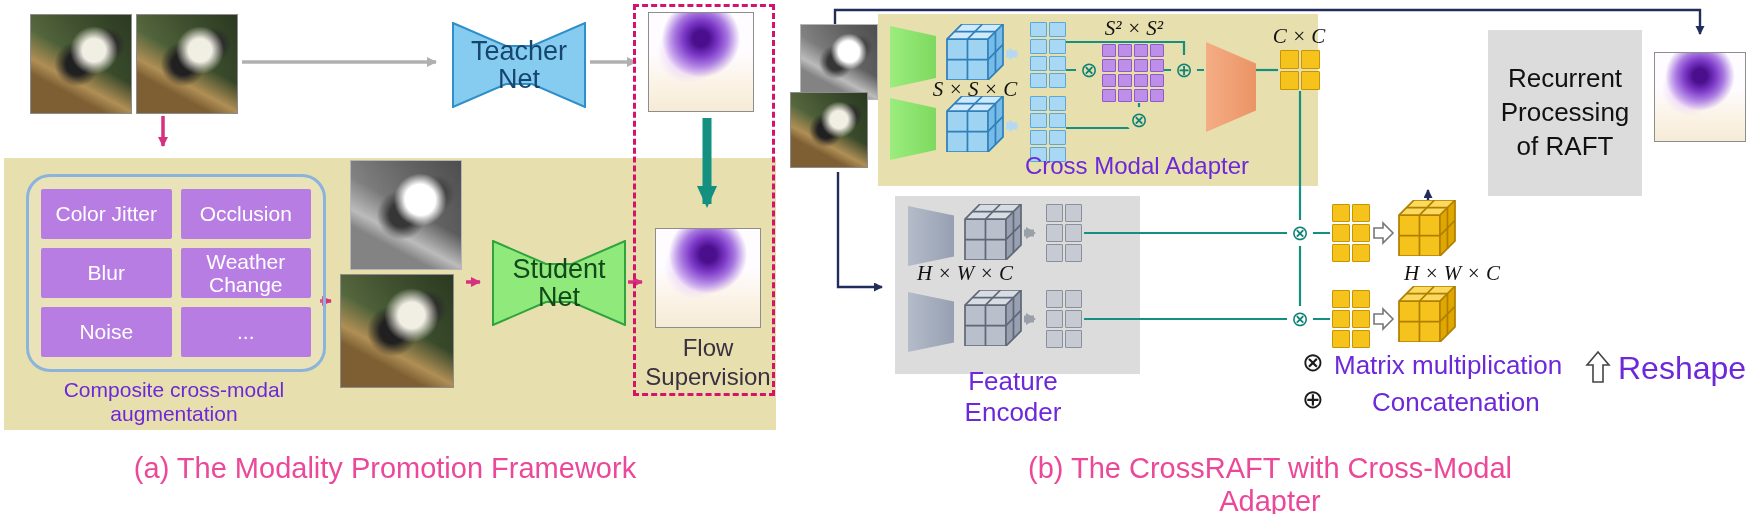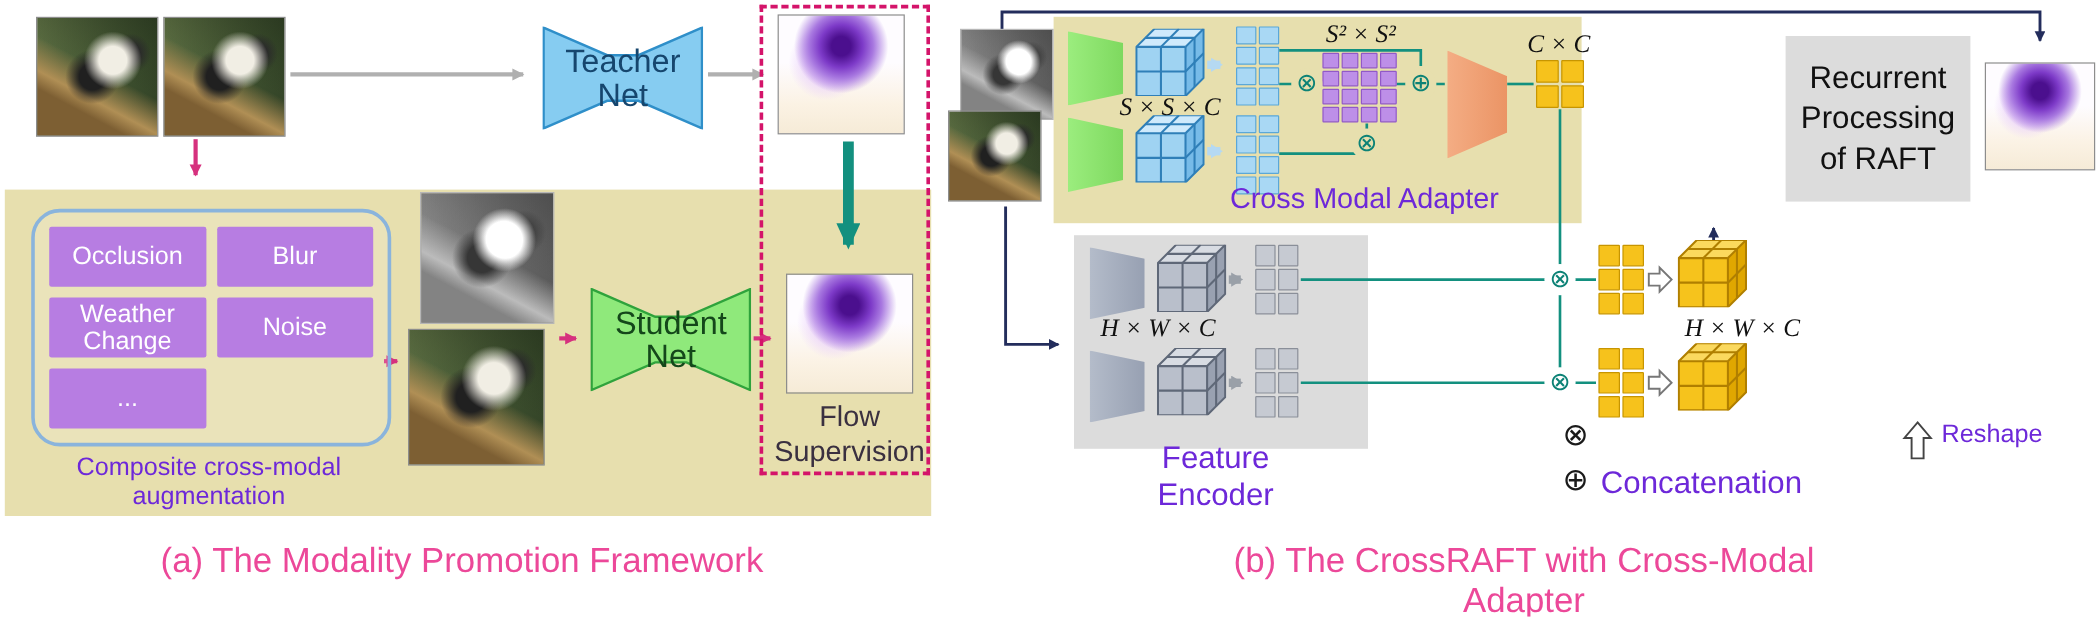--- a/index.html
+++ b/index.html
@@ -152,20 +152,21 @@
   <div class="bowtie" style="left:452px;top:22px;width:134px;height:86px;">
     <svg width="134" height="86" viewBox="0 0 134 86">
       <polygon points="1,1 54,24 80,24 133,1 133,85 80,62 54,62 1,85" fill="#86ccf1" stroke="#2f8fc9" stroke-width="2"></polygon>
     </svg>
     <div class="lbl" style="color:#16466e;">Teacher Net</div>
   </div>
 
   <div class="img flow" style="left:648px;top:12px;width:106px;height:100px;"></div>
 
   <div class="roundbox" style="left:26px;top:174px;width:300px;height:198px;">
+    <div class="augbtn">Color Jitter</div>
     <div class="augbtn">Occlusion</div>
     <div class="augbtn">Blur</div>
     <div class="augbtn">Weather Change</div>
     <div class="augbtn">Noise</div>
     <div class="augbtn">...</div>
   </div>
   <div class="txt center" style="left:8px;top:378px;width:332px;font-size:21px;line-height:1.15;">Composite cross-modal augmentation</div>
 
   <div class="img panda graymode" style="left:350px;top:160px;width:112px;height:110px;"></div>
   <div class="img panda" style="left:340px;top:274px;width:114px;height:114px;"></div>
@@ -383,22 +384,23 @@
           <line x1="45" y1="7" x2="45" y2="45"></line>
           <line x1="38" y1="33" x2="52" y2="19"></line>
           <line x1="38" y1="14" x2="52" y2="0"></line>
           <line x1="0" y1="14" x2="38" y2="14"></line>
           <line x1="38" y1="14" x2="38" y2="52"></line>
           <polygon points="0,14 14,0 52,0 52,38 38,52 0,52"></polygon>
         </g>
       </svg></div>
   <div class="lbl-math" style="left:1392px;top:261px;width:120px;">H × W × C</div>
 
-  <div class="recbox" style="left:1488px;top:30px;width:154px;height:138px;">Recurrent Processing of RAFT</div>
+  <div class="recbox" style="left:1488px;top:30px;width:154px;height:166px;">Recurrent Processing of RAFT</div>
   <div class="img flow" style="left:1654px;top:52px;width:92px;height:90px;"></div>
 
   <span class="op legend" style="left:1298px;top:347px;">⊗</span>
+  <div class="txt" style="left:1334px;top:350px;font-size:26px;">Matrix multiplication</div>
   <span class="op legend" style="left:1298px;top:384px;">⊕</span>
-  <div class="txt" style="left:1334px;top:387px;font-size:26px;">Concatenation</div>
-  <div class="txt" style="left:1618px;top:350px;font-size:21px;">Reshape</div>
+  <div class="txt" style="left:1372px;top:387px;font-size:26px;">Concatenation</div>
+  <div class="txt" style="left:1618px;top:350px;font-size:32px;">Reshape</div>
 
   <div class="txt caption" style="left:990px;top:452px;width:560px;">(b) The CrossRAFT with Cross-Modal Adapter</div>
 </div>
 
 </body></html>

